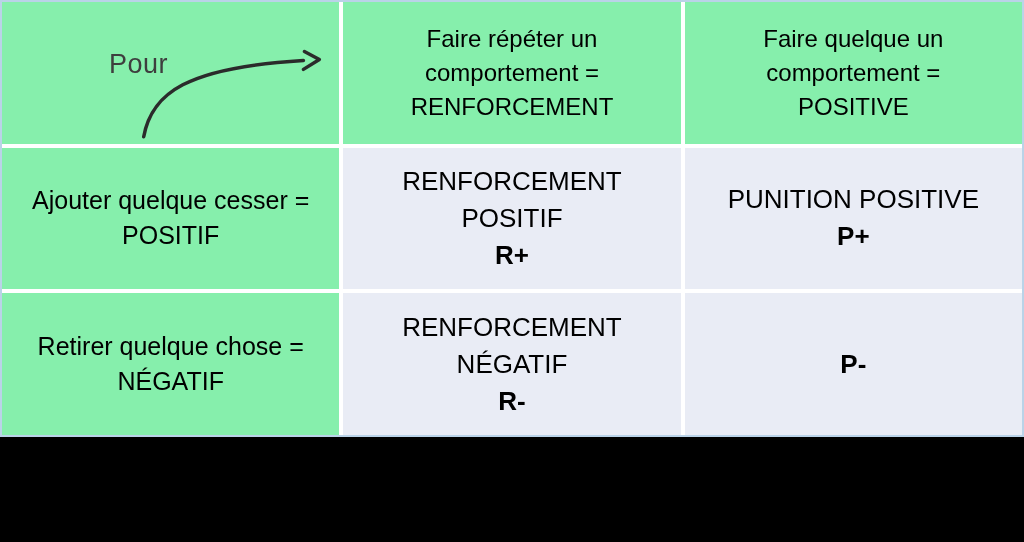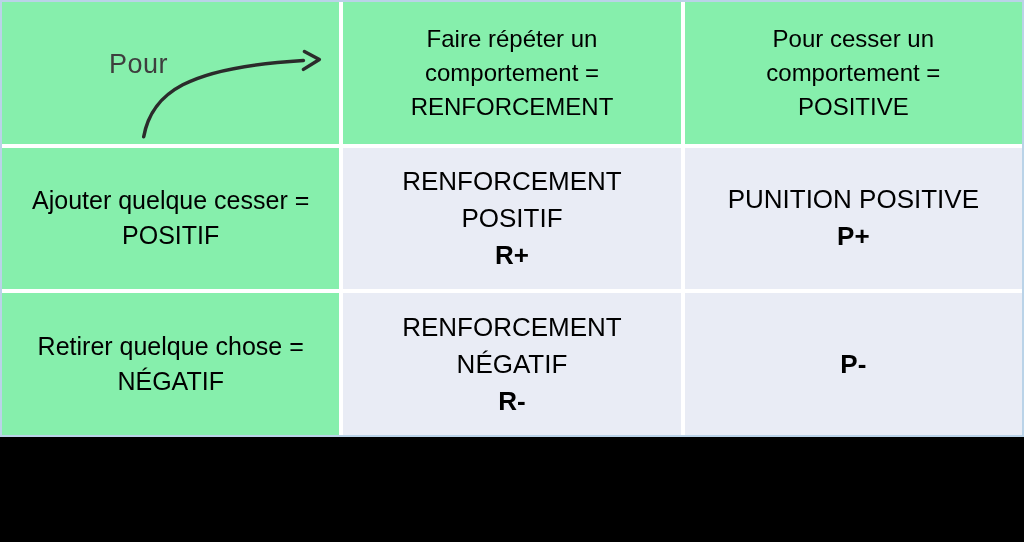--- a/index.html
+++ b/index.html
@@ -98,21 +98,21 @@
       </svg>
     </div>
 
     <div class="cell blue col-header">
       <span class="line">Faire répéter un</span>
       <span class="line">comportement =</span>
       <span class="line">RENFORCEMENT</span>
     </div>
 
     <div class="cell blue col-header">
-      <span class="line">Pour cesser un</span>
+      <span class="line">Faire quelque un</span>
       <span class="line">comportement =</span>
       <span class="line">POSITIVE</span>
     </div>
 
     <div class="cell blue row-header">
       <span class="line">Ajouter quelque cesser =</span>
       <span class="line">POSITIF</span>
     </div>
 
     <div class="cell light body-cell">

